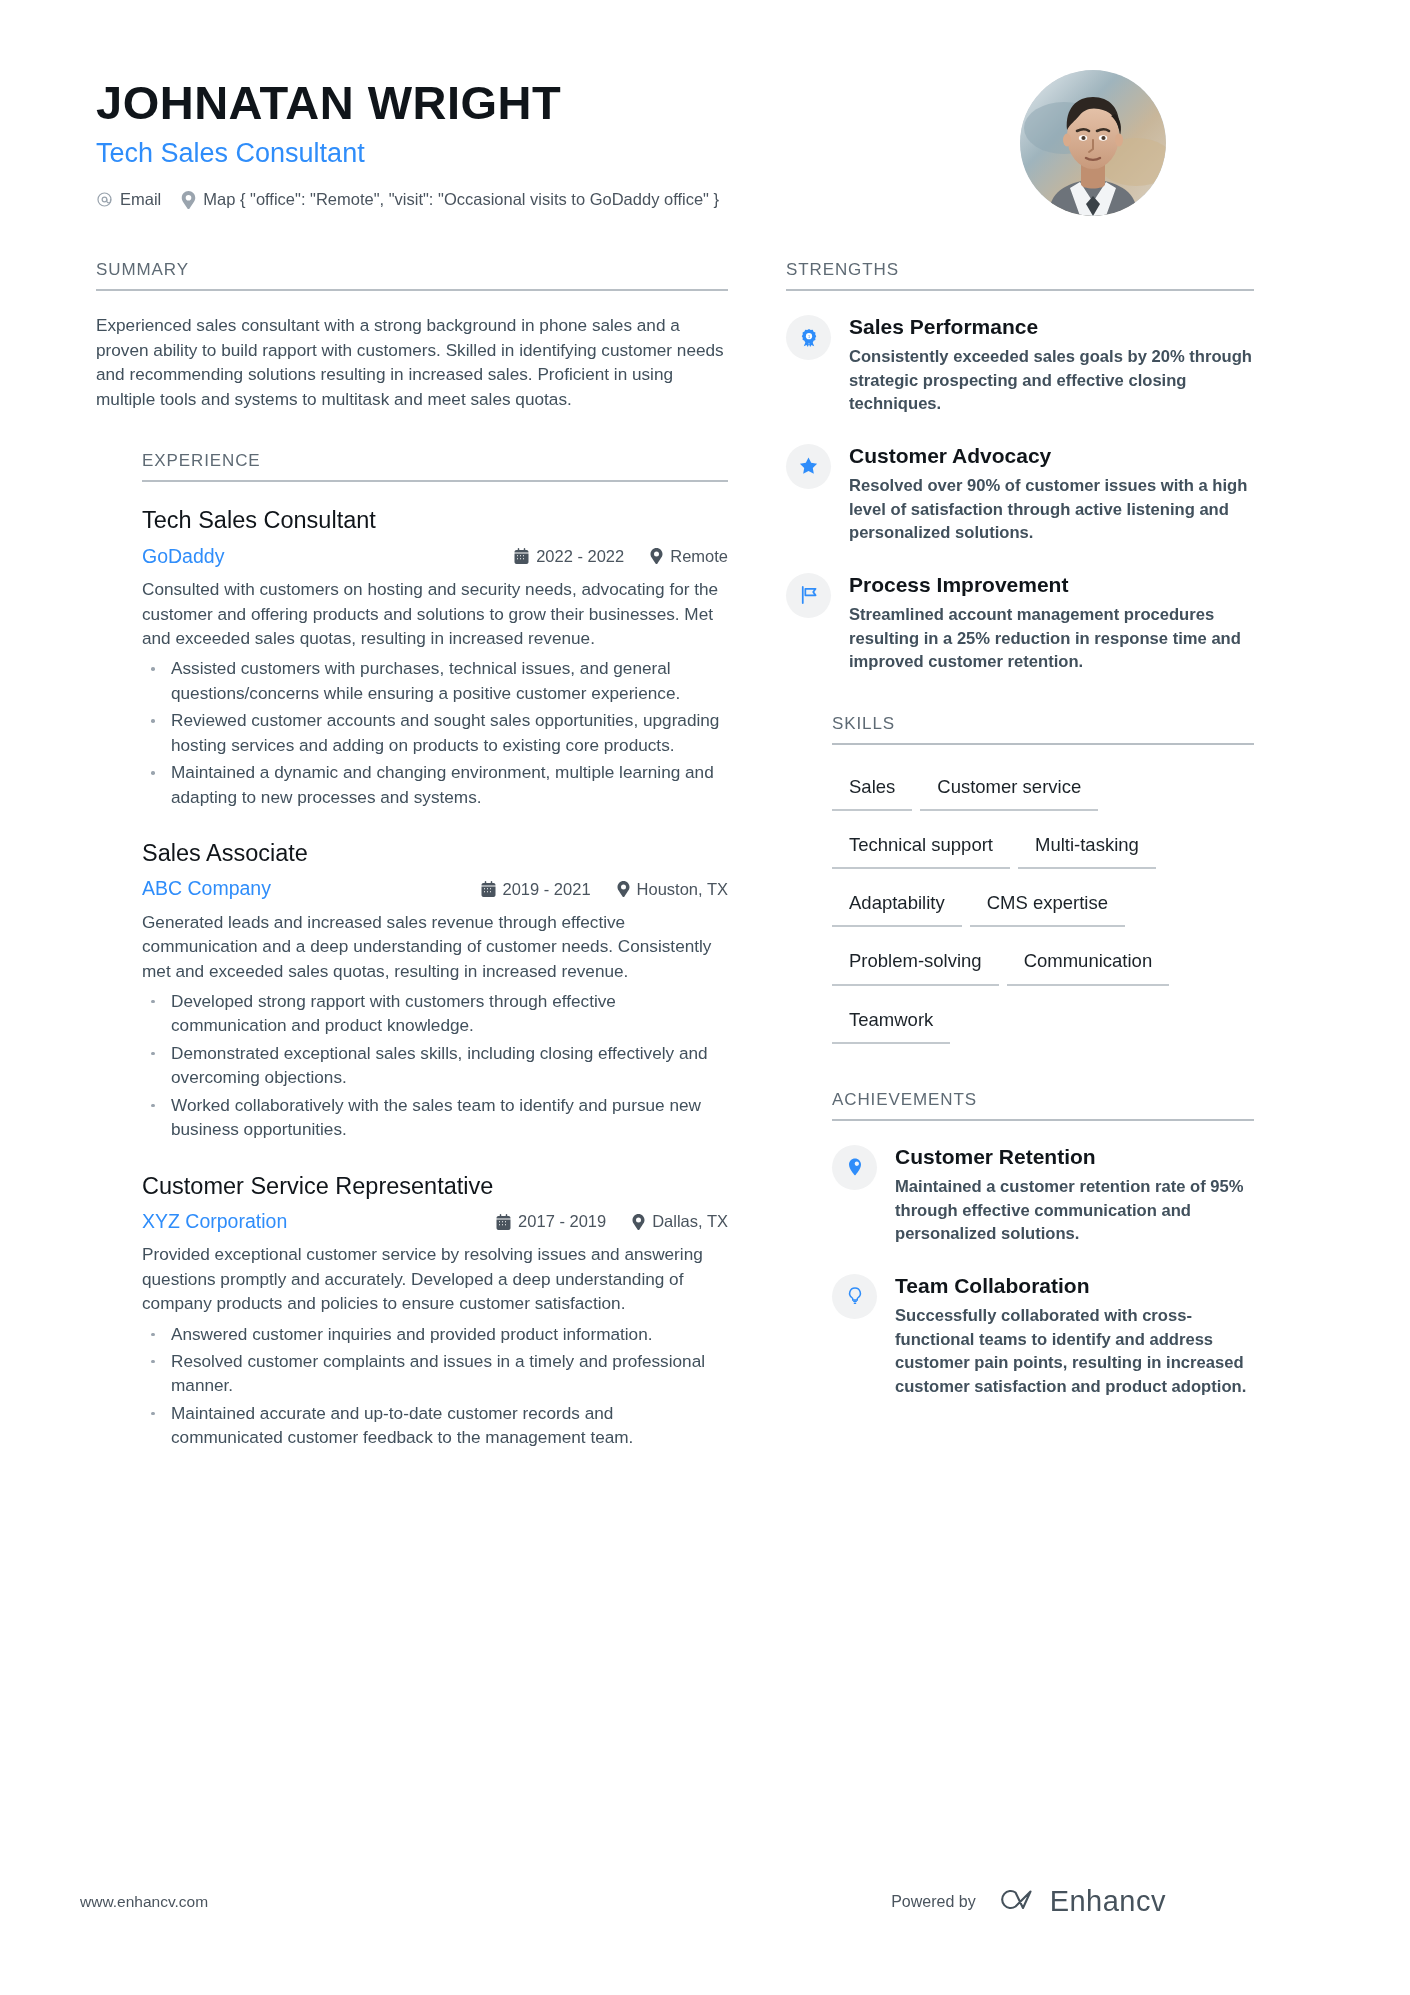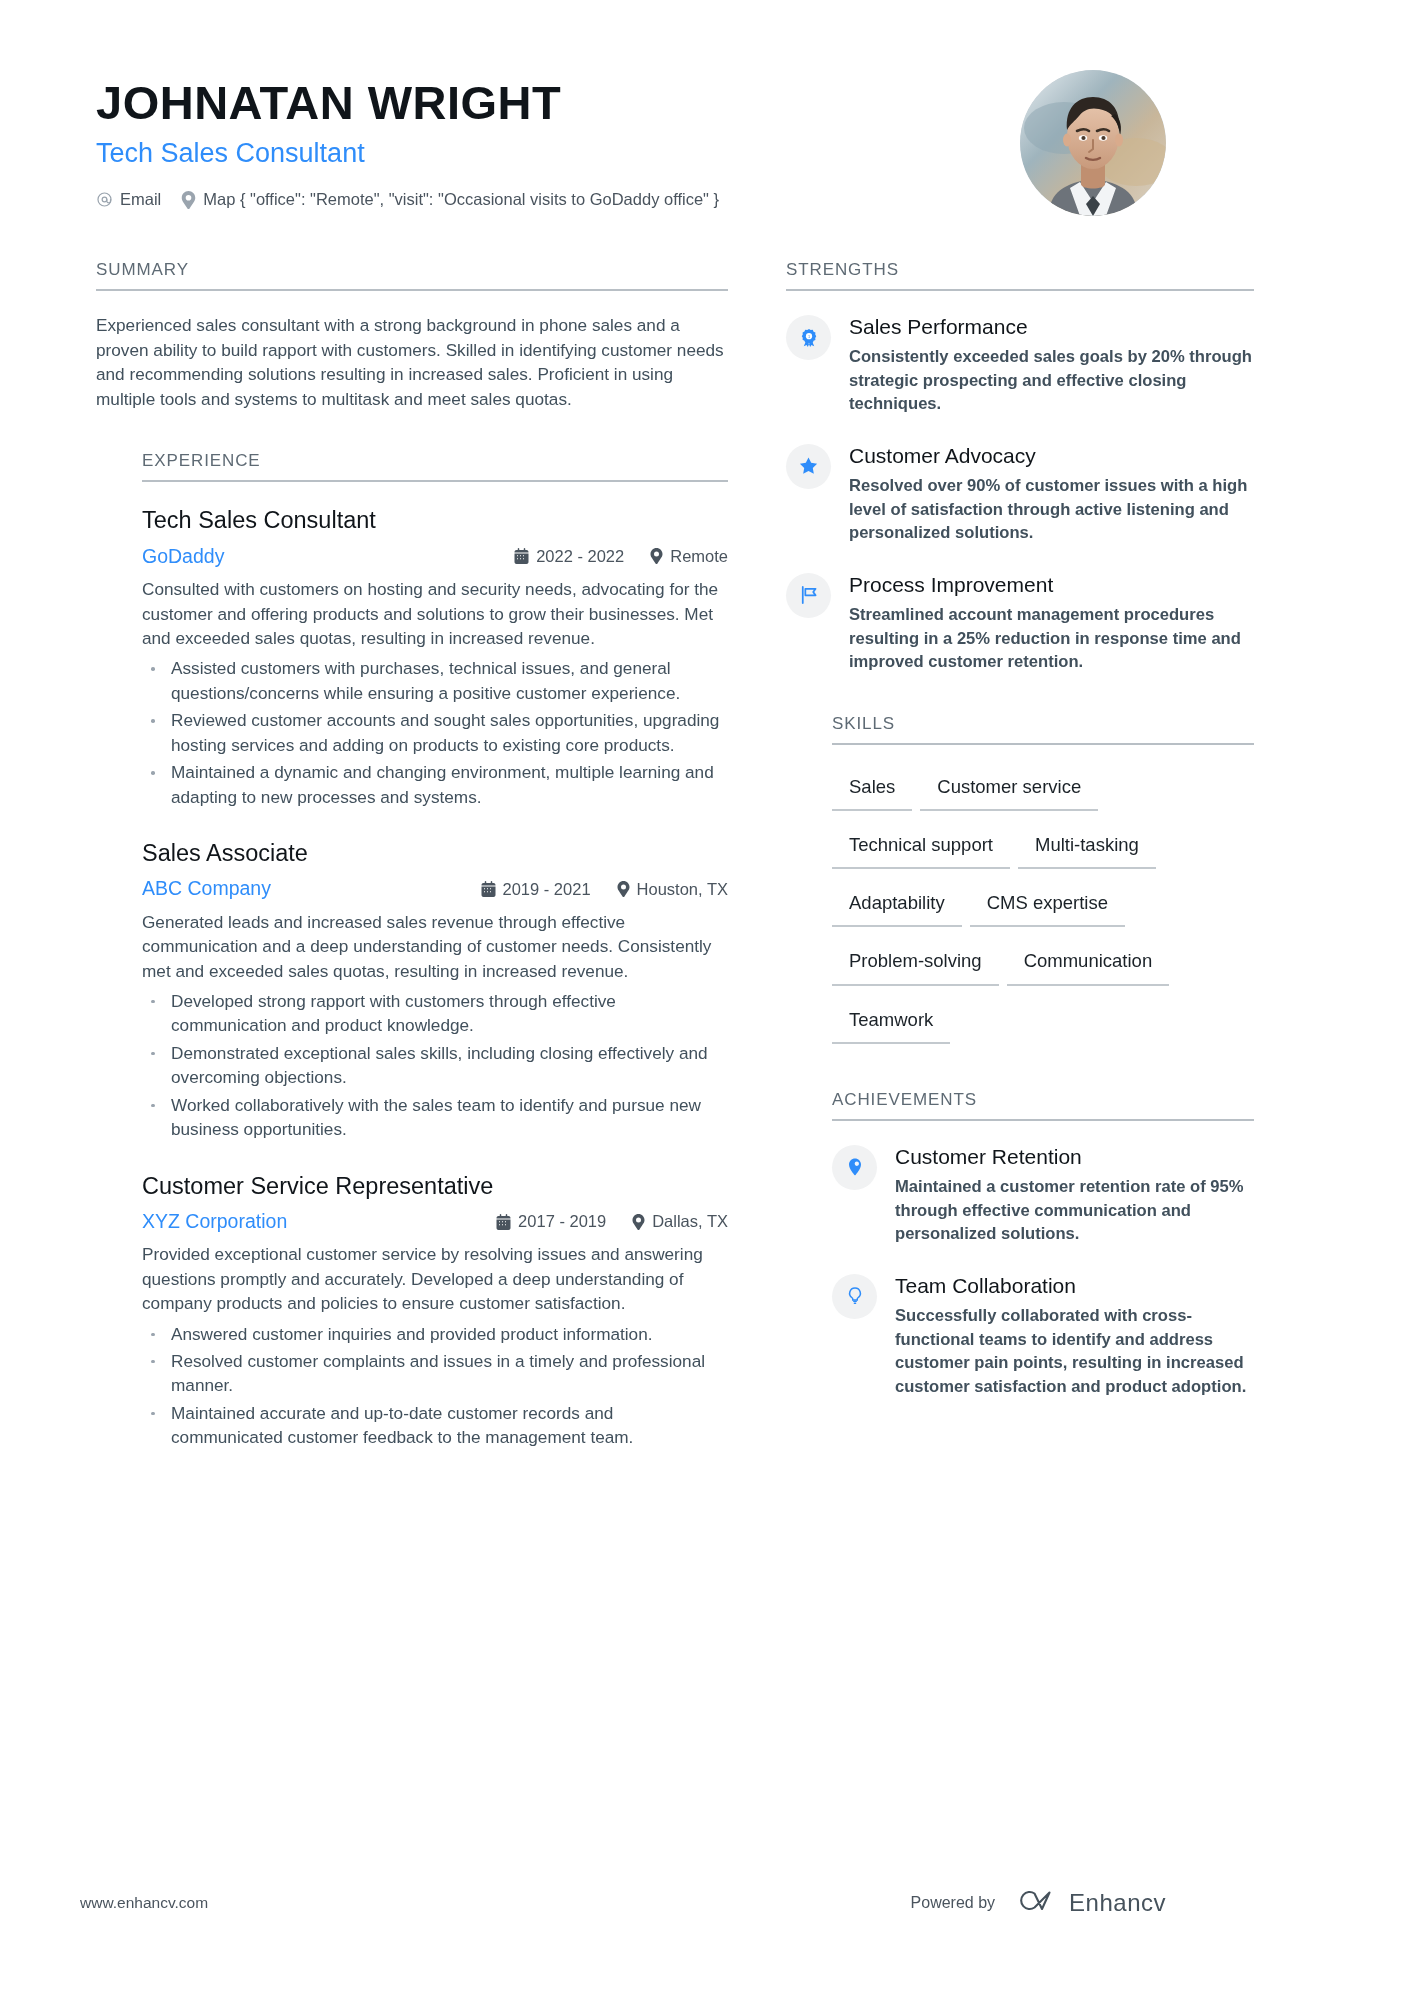--- a/index.html
+++ b/index.html
@@ -197,21 +197,21 @@
     margin-top: 2px;
   }
   .block-icon svg { display: block; }
 
   .block-body { flex: 1 1 auto; padding-top: 1px; }
 
   .block-title {
     font-size: 21px;
     color: #10151a;
     line-height: 1.25;
-    font-weight: normal;
+    font-weight: bold;
   }
 
   .block-desc {
     font-size: 16.6px;
     line-height: 1.42;
     color: #41505c;
     margin-top: 5px;
     font-weight: bold;
   }
 
@@ -257,21 +257,21 @@
   .footer-powered {
     font-size: 16px;
     color: #4a545e;
   }
   .footer-logo {
     display: flex;
     align-items: center;
     gap: 10px;
   }
   .footer-logo-word {
-    font-size: 24px;
+    font-size: 29px;
     color: #46525c;
     letter-spacing: 0.5px;
   }
 </style>
 </head>
 <body>
 
 <div class="page">
 
   <div class="header">

